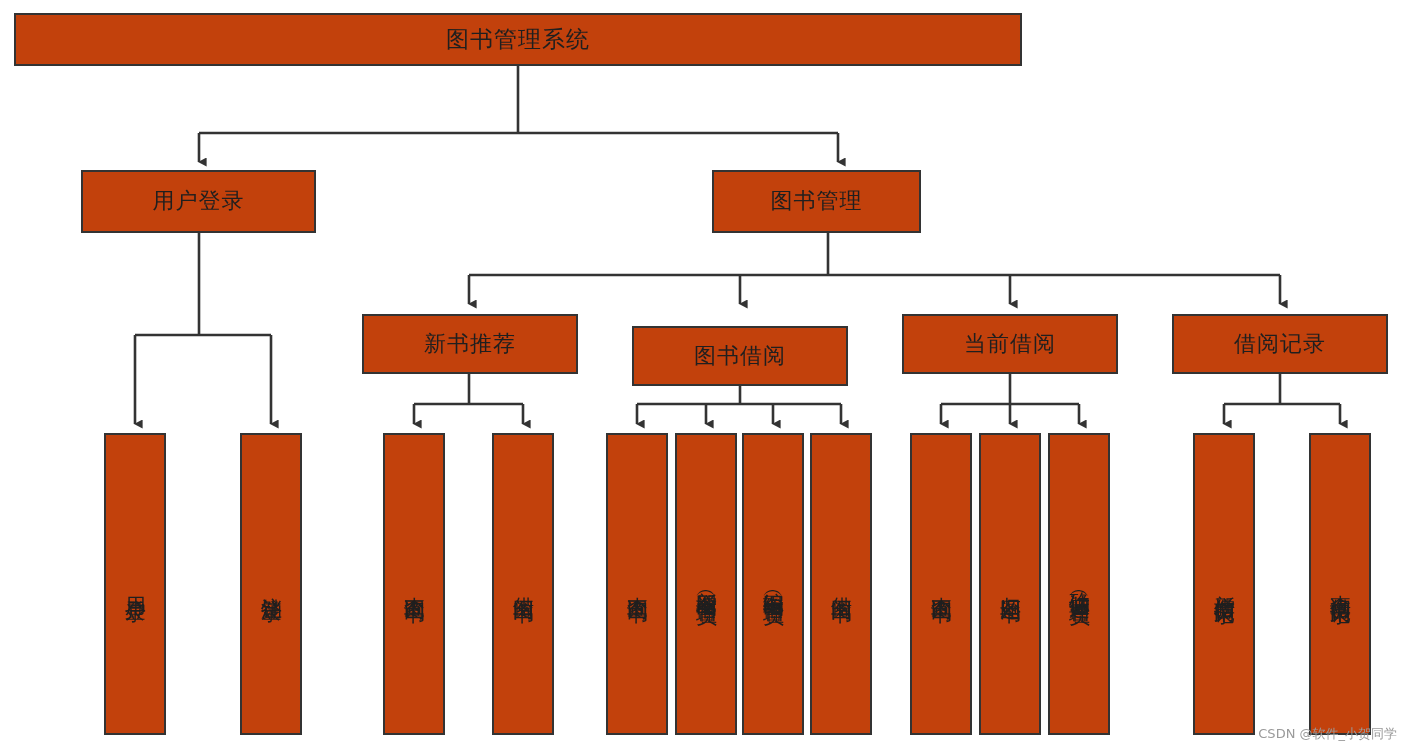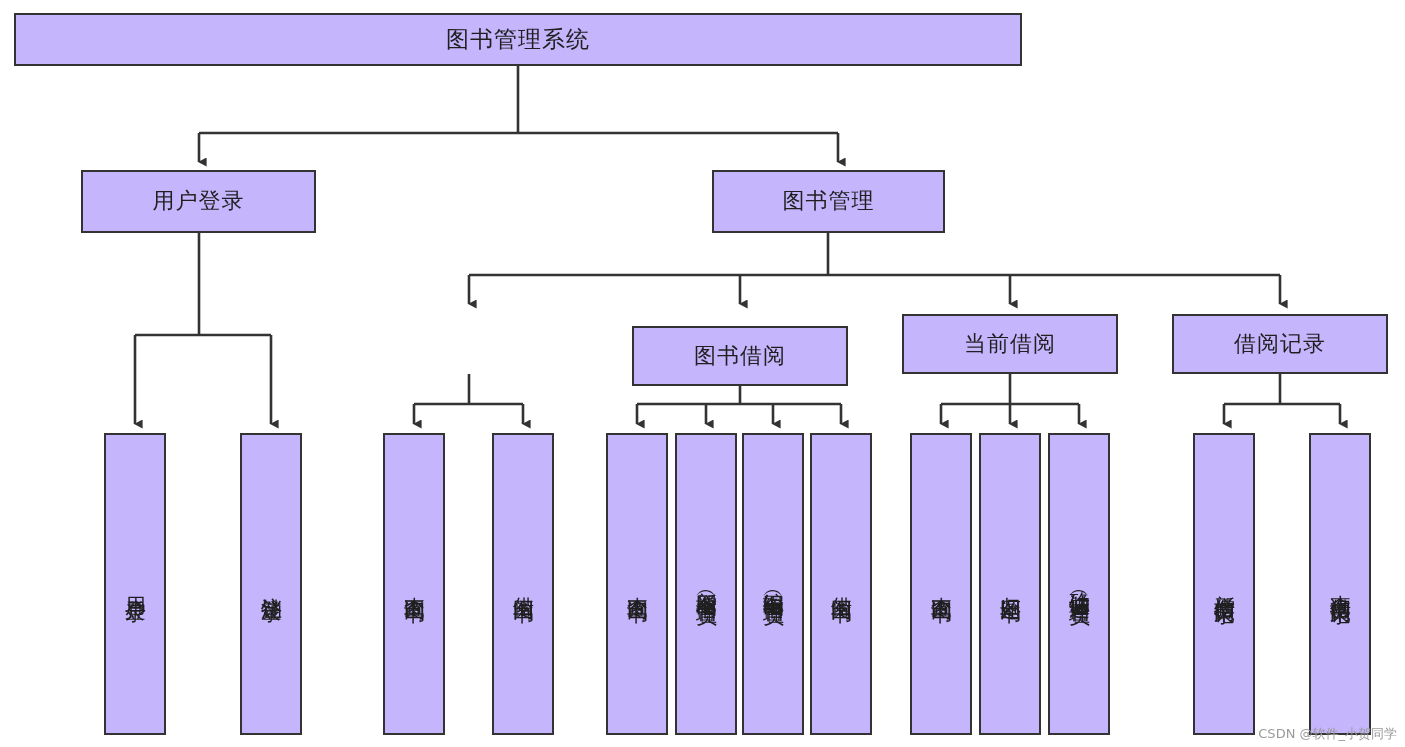--- a/index.html
+++ b/index.html
@@ -22,21 +22,21 @@
     position: absolute;
     left: 0;
     top: 0;
     width: 1405px;
     height: 747px;
   }
   .node {
     position: absolute;
     box-sizing: border-box;
     border: 2.5px solid #333333;
-    background: #c4b5fd;
+    background: #c2410c;
     display: flex;
     align-items: center;
     justify-content: center;
     color: #1f1f1f;
     z-index: 2;
   }
   .node-label {
     display: block;
     text-align: center;
     letter-spacing: 1px;
@@ -129,24 +129,27 @@
   </svg>
 
   <div class="node horizontal root" style="left:14px; top:13px; width:1008px; height:53px;">
     <span class="node-label">图书管理系统</span>
   </div>
 
   <div class="node horizontal" style="left:81px; top:170px; width:235px; height:63px;">
     <span class="node-label">用户登录</span>
   </div>
 
-  <div class="node horizontal" style="left:712px; top:170px; width:233px; height:63px;">
+  <div class="node horizontal" style="left:712px; top:170px; width:209px; height:63px;">
     <span class="node-label">图书管理</span>
   </div>
 
+  <div class="node horizontal" style="left:362px; top:314px; width:216px; height:60px;">
+    <span class="node-label">新书推荐</span>
+  </div>
 
   <div class="node horizontal" style="left:632px; top:314px; width:216px; height:60px;margin-top:12px;">
     <span class="node-label">图书借阅</span>
   </div>
 
   <div class="node horizontal" style="left:1172px; top:314px; width:216px; height:60px;">
     <span class="node-label">借阅记录</span>
   </div>
 
   <div class="node horizontal" style="left:902px; top:314px; width:216px; height:60px;">

